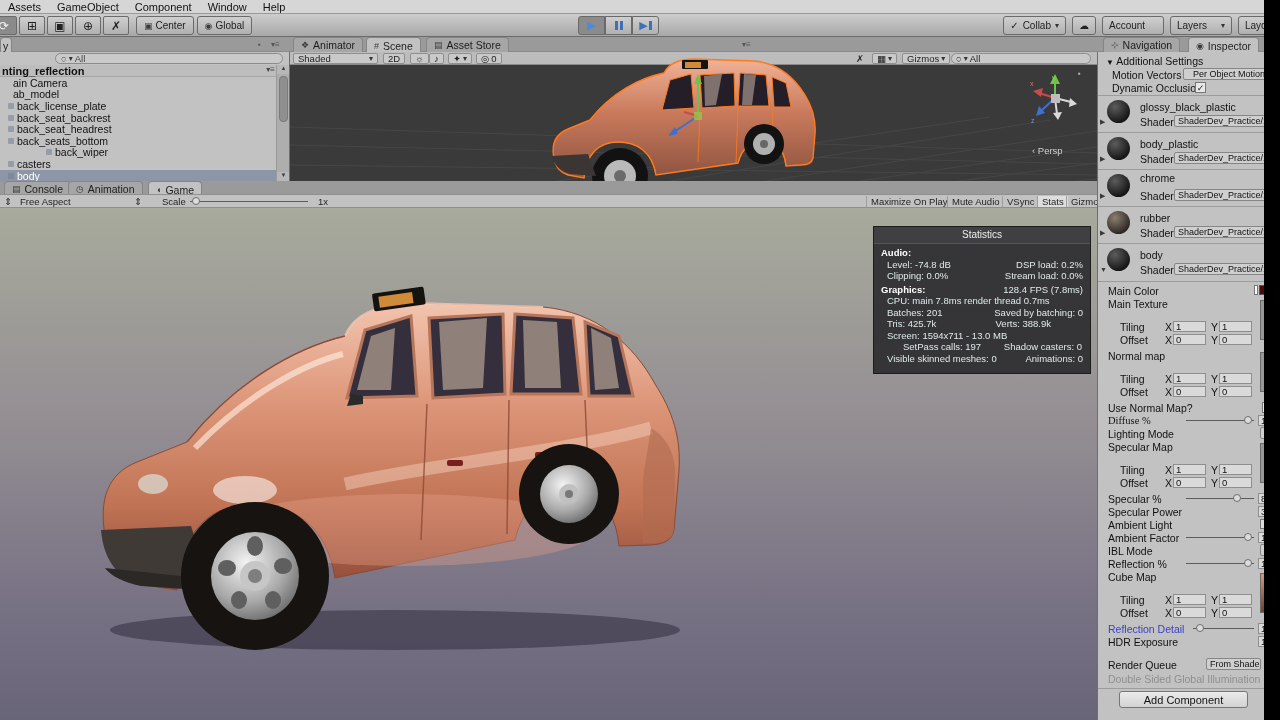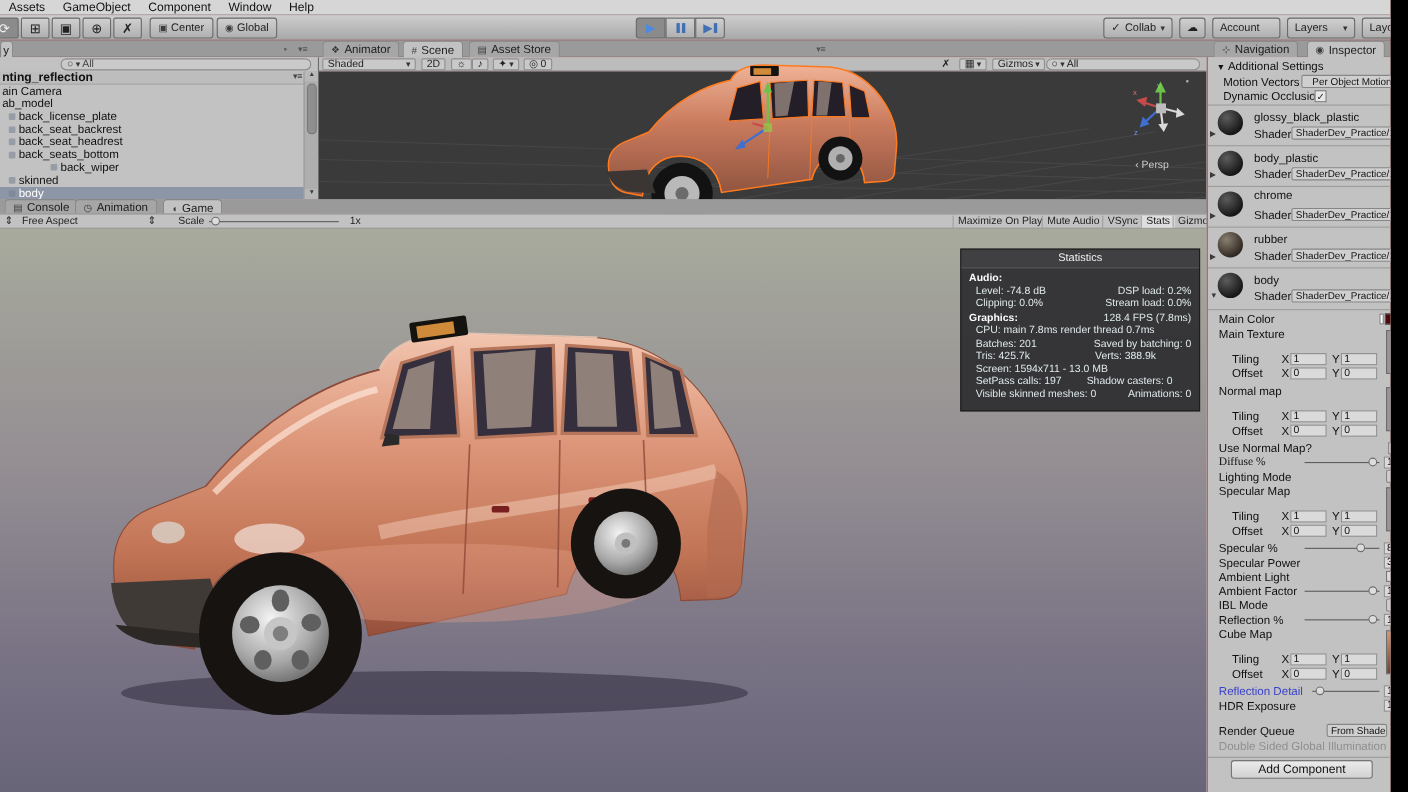--- a/index.html
+++ b/index.html
@@ -33,21 +33,21 @@
   #tabstrip { position:absolute; left:0; top:37px; width:1280px; height:15px; background:#9a9a9a; border-bottom:1px solid #8a8a8a; }
   .tab { position:absolute; top:0; height:15px; display:flex; align-items:center; gap:4px; padding:0 7px; font-size:10.5px; color:#1d1d1d; background:#a6a6a6; border:1px solid #858585; border-bottom:none; border-radius:4px 4px 0 0; }
   .tab.active { background:#c2c2c2; height:16px; }
   .tabicon { font-size:9px; color:#3c3c3c; }
 
   
   #hierarchy { position:absolute; left:0; top:52px; width:290px; height:129px; background:#c2c2c2; border-right:1px solid #6e6e6e; overflow:hidden; }
   #hier-search { position:absolute; left:55px; top:1px; width:228px; height:11px; background:#cacaca; border:1px solid #8b8b8b; border-radius:7px; font-size:9.5px; color:#444; display:flex; align-items:center; padding:0 5px; gap:2px; }
   #hier-scene-row { position:absolute; left:0; top:13px; width:277px; height:12px; background:#bdbdbd; border-bottom:1px solid #a5a5a5; font-weight:bold; font-size:11px; display:flex; align-items:flex-start; padding-left:2px; }
   #hier-scene-menu { position:absolute; right:14px; top:13px; font-size:8px; color:#444; }
-  .hrow { position:absolute; left:0; width:277px; height:11.6px; font-size:10.5px; display:flex; align-items:center; gap:3px; padding-left:2px; white-space:nowrap; }
+  .hrow { position:absolute; left:0; width:277px; height:11.6px; font-size:10.5px; display:flex; align-items:center; gap:3px; padding-left:13px; white-space:nowrap; }
   .hrow.indent { padding-left:8px; }
   .hrow.sel { background:#8c96a6; color:#fff; }
   .hicon { width:6px; height:6px; background:#72808f; opacity:.55; border-radius:1px; }
   #hier-scroll { position:absolute; right:0; top:13px; width:13px; height:116px; background:#aeaeae; border-left:1px solid #9a9a9a; }
   #hier-scroll .arr { position:absolute; left:0; width:13px; height:9px; font-size:6px; text-align:center; color:#3c3c3c; background:#b8b8b8; }
   #hier-thumb { position:absolute; left:2px; top:11px; width:9px; height:46px; background:#8f8f8f; border:1px solid #7a7a7a; border-radius:4px; }
 
   
   #scenepanel { position:absolute; left:290px; top:52px; width:807px; height:142px; overflow:hidden; }
   #scenebar { position:absolute; left:0; top:0; width:807px; height:13px; background:#bcbcbc; border-bottom:1px solid #8a8a8a; font-size:9.5px; }
@@ -228,21 +228,21 @@
     <div class="hrow indent" style="top:83px;">
         <span class="hicon"></span>
         <span>back_seats_bottom</span>
       </div>
     <div class="hrow indent" style="top:94.6px;padding-left:46px;">
         <span class="hicon"></span>
         <span>back_wiper</span>
       </div>
     <div class="hrow indent" style="top:106.2px;">
         <span class="hicon"></span>
-        <span>skinned</span>
+        <span>casters</span>
       </div>
     <div class="hrow indent sel" style="top:117.8px;">
         <span class="hicon"></span>
         <span>body</span>
       </div>
     <div id="hier-scroll">
       <div class="arr" style="top:0;">▲</div>
       <div id="hier-thumb"></div>
       <div class="arr" style="bottom:0;">▼</div>
     </div>
@@ -504,21 +504,21 @@
           <div class="ind">CPU: main 7.8ms  render thread 0.7ms</div>
           <div class="pair ind">
               <span>Batches: 201</span>
               <span>Saved by batching: 0</span>
             </div>
           <div class="pair ind" style="width:170px;">
               <span>Tris: 425.7k</span>
               <span>Verts: 388.9k</span>
             </div>
           <div class="ind">Screen: 1594x711 - 13.0 MB</div>
-          <div class="pair ind" style="width:185px;">
+          <div class="pair ind" style="width:185px;margin-left:16px;">
               <span>SetPass calls: 197</span>
               <span>Shadow casters: 0</span>
             </div>
           <div class="pair ind">
               <span>Visible skinned meshes: 0</span>
               <span>Animations: 0</span>
             </div>
         </div>
       </div>
     </div>

